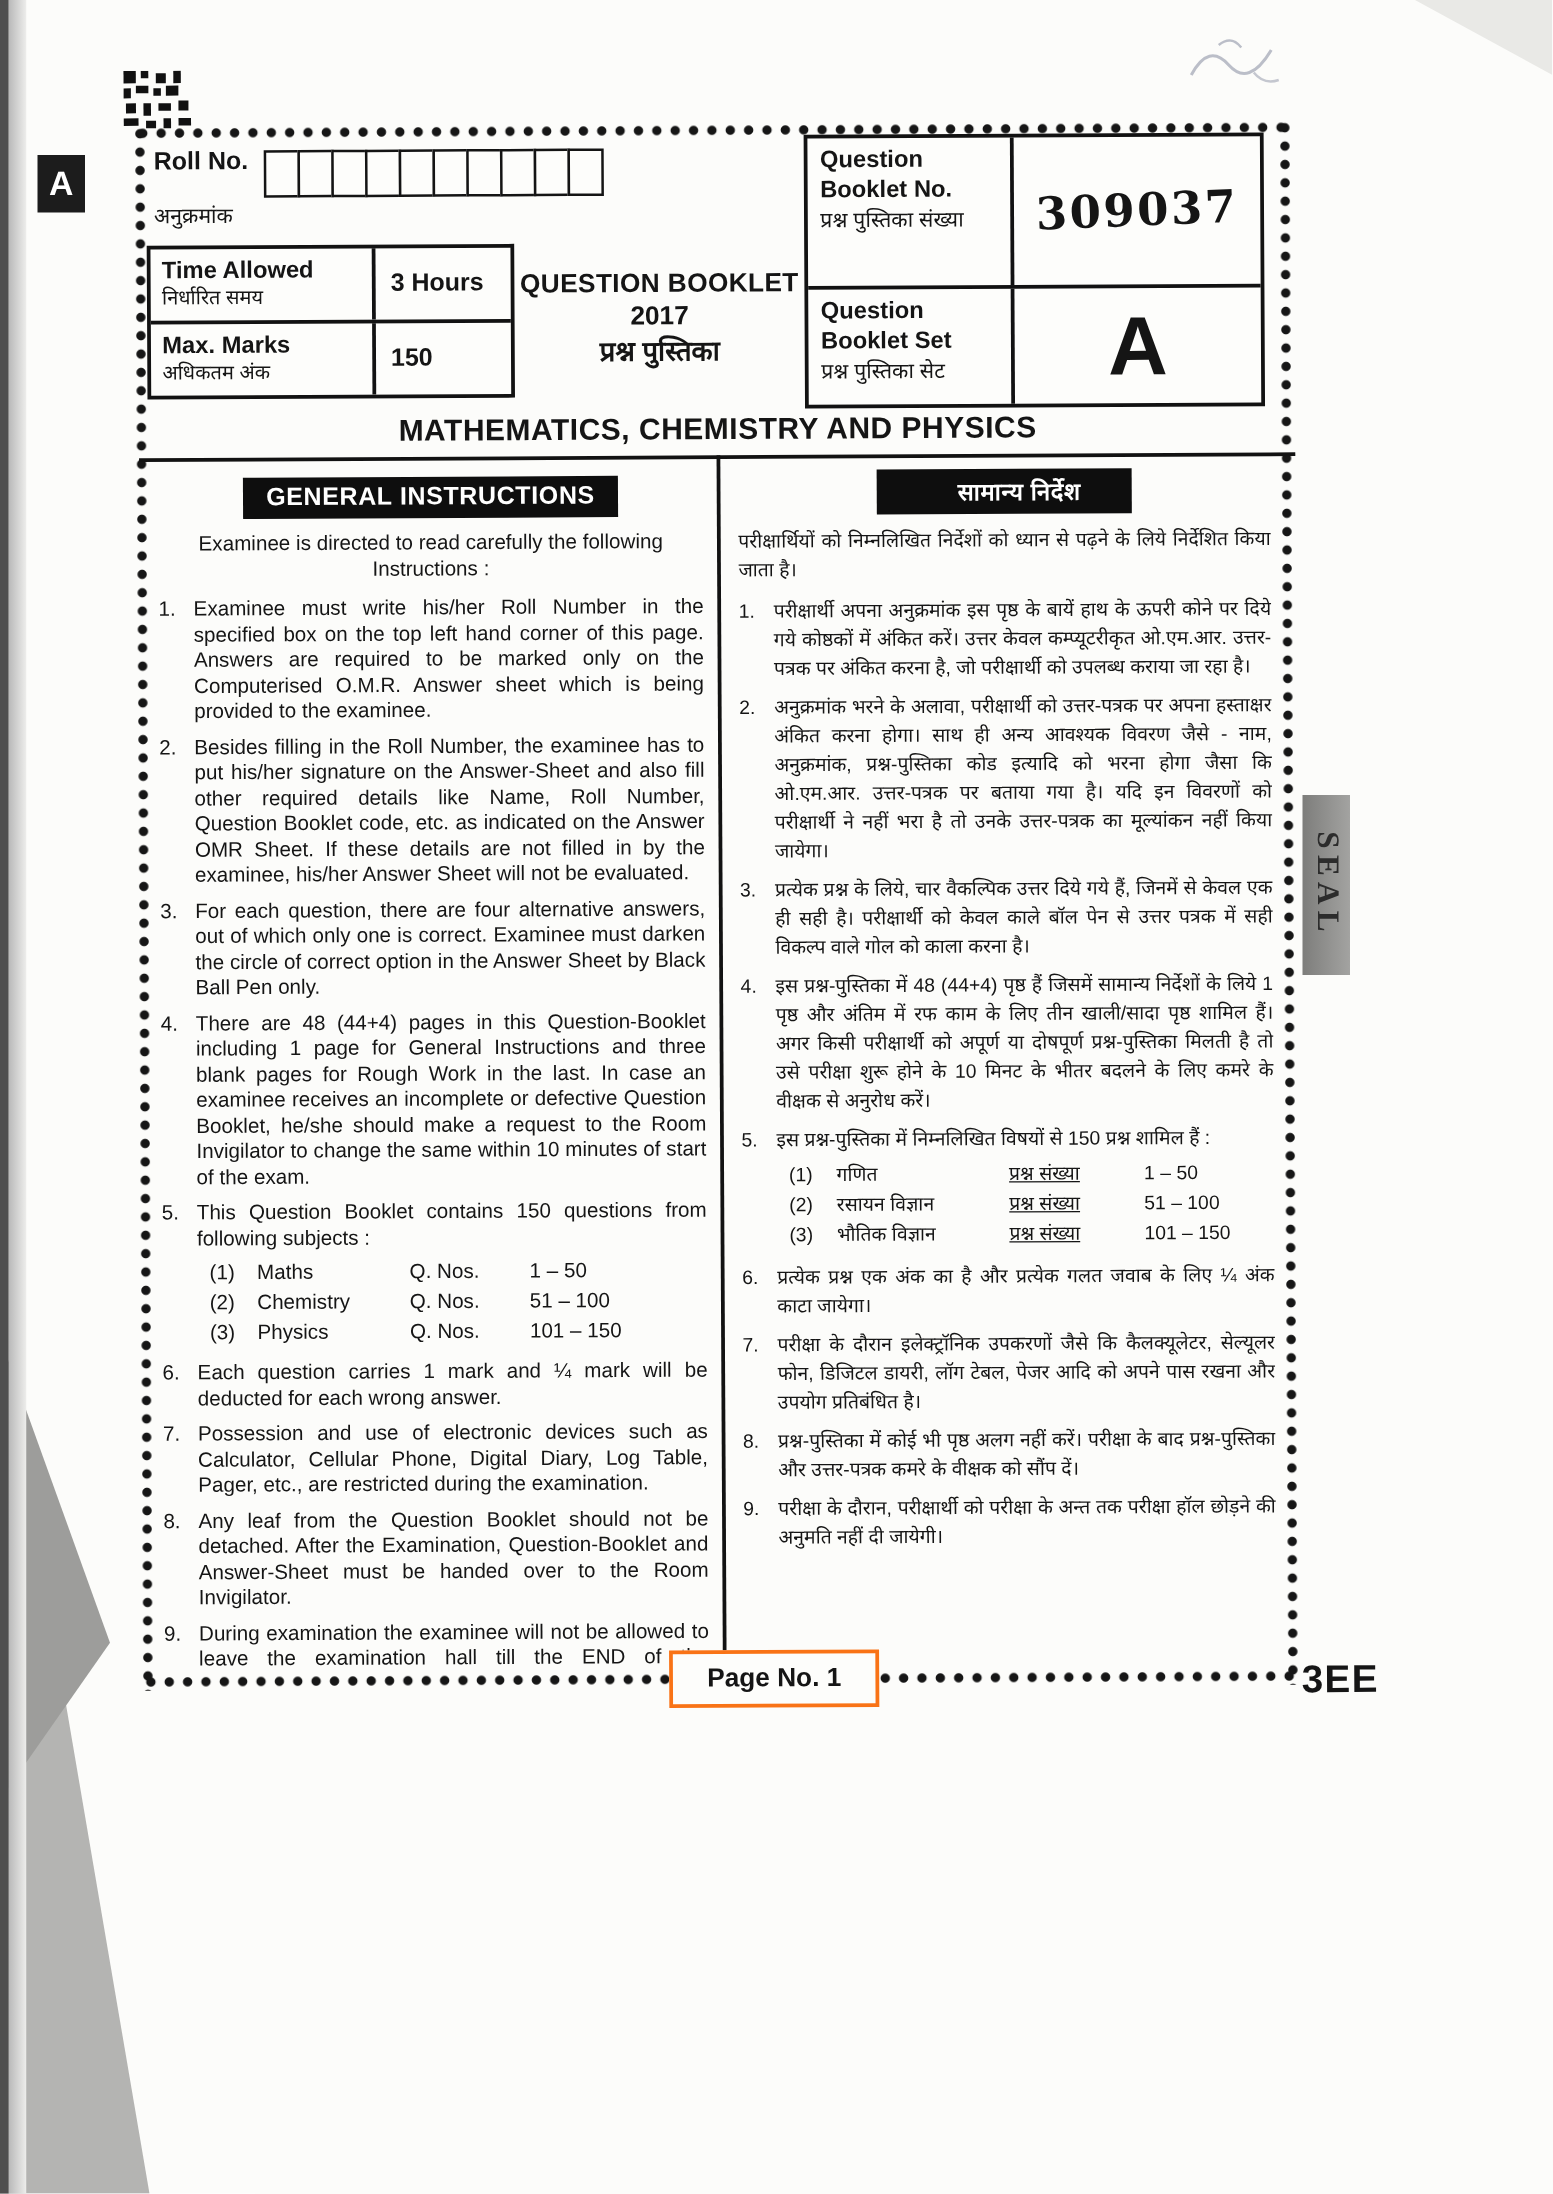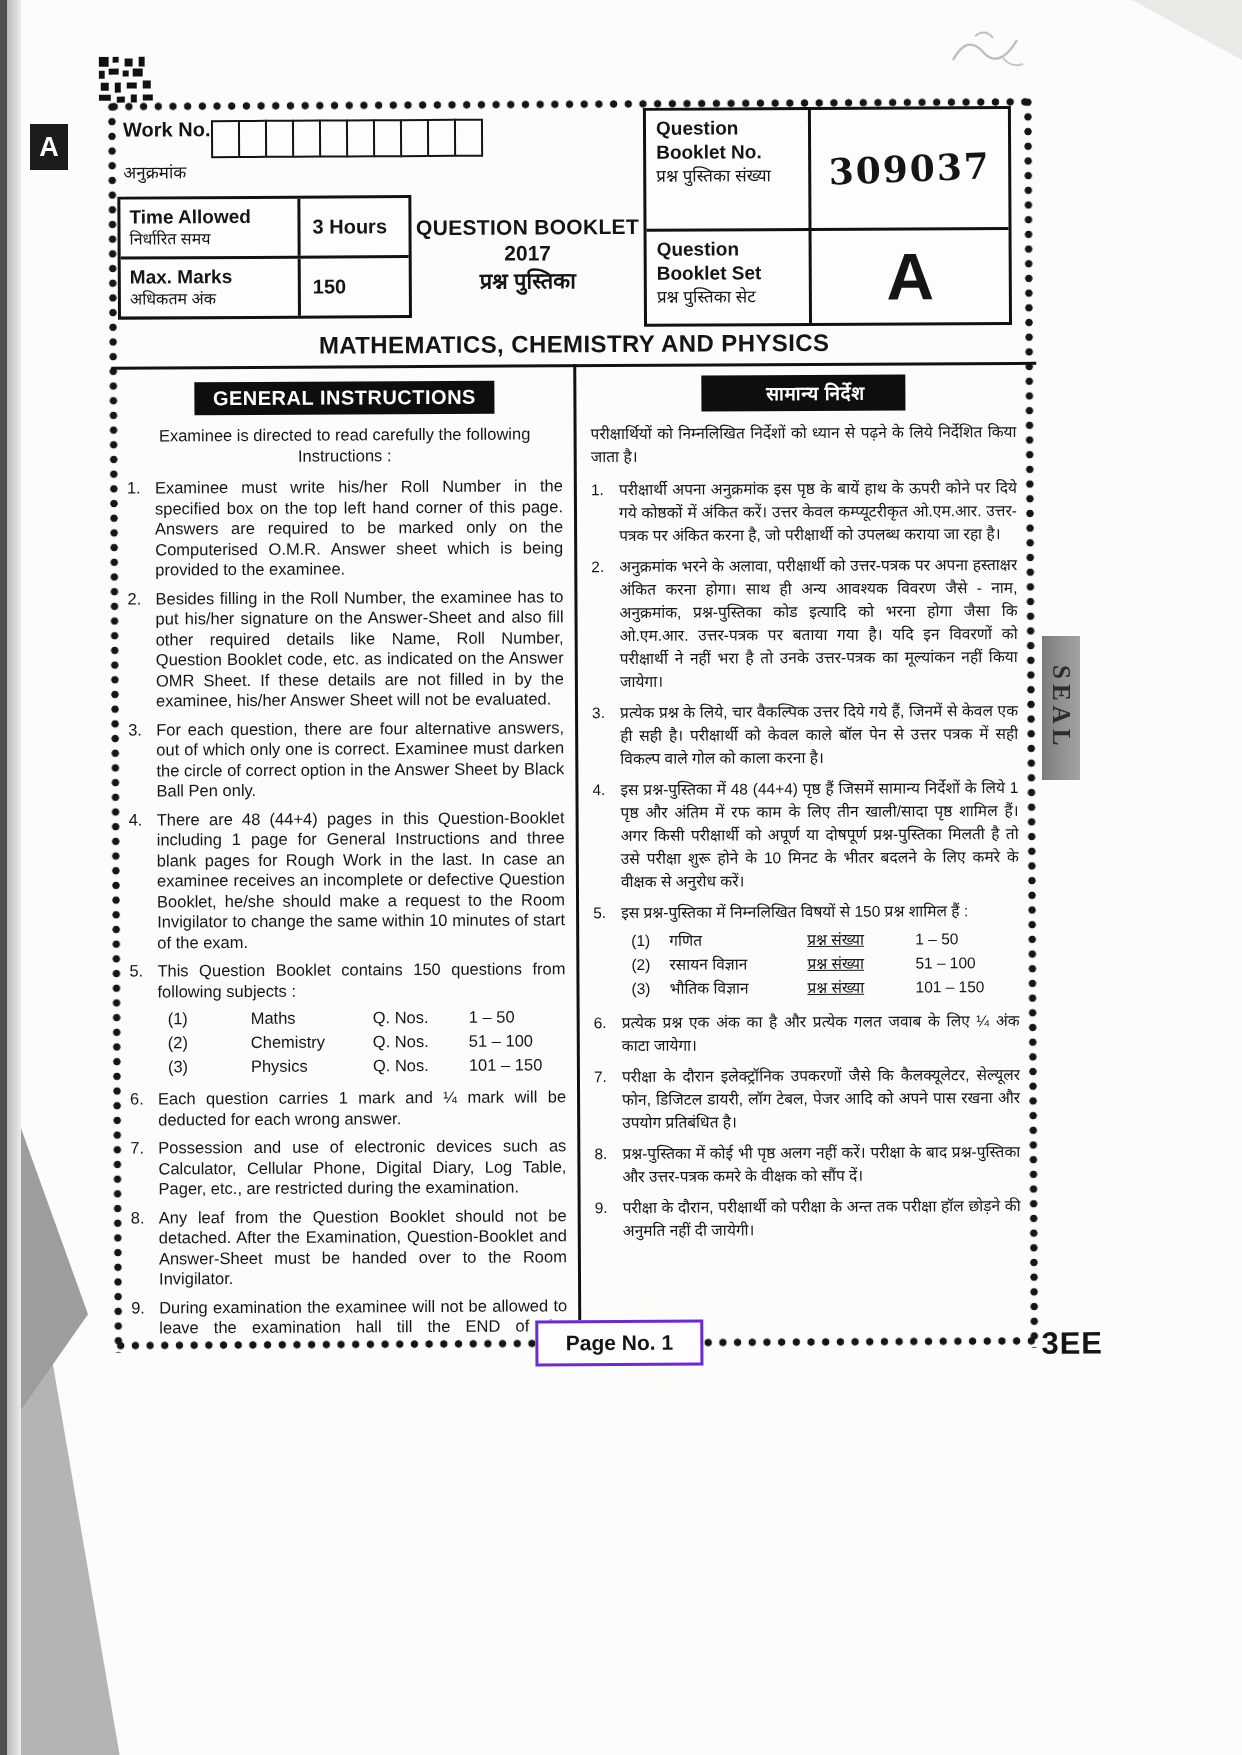--- a/index.html
+++ b/index.html
@@ -101,29 +101,29 @@
 
   .instr-item{display:flex;gap:6px;margin-bottom:8px;text-align:justify;}
   .instr-num{flex:0 0 22px;}
   .instr-text{flex:1;}
   .col-en .instr-item{font-size:16.5px;line-height:20.5px;}
   .col-hi .instr-item{font-size:15.5px;line-height:23px;}
 
   .sub-table{margin:5px 0 2px 10px;}
   .sub-row{display:flex;line-height:24px;}
   .sub-cell.c0{flex:0 0 38px;}
-  .col-en .sub-cell.c1{flex:0 0 122px;margin-left:45px;}
+  .col-en .sub-cell.c1{flex:0 0 122px;}
   .col-en .sub-cell.c2{flex:0 0 96px;}
   .col-hi .sub-cell.c1{flex:0 0 138px;}
   .col-hi .sub-cell.c2{flex:0 0 108px;text-decoration:underline;}
   .sub-cell.c3{flex:0 0 auto;}
 
   
   .pageno-box{position:absolute;left:532px;top:1320px;width:162px;height:40px;
-    border:3px solid #6d28d9;background:#fdfdfb;z-index:3;
+    border:3px solid #f97316;background:#fdfdfb;z-index:3;
     display:flex;align-items:center;justify-content:center;
     font-weight:bold;font-size:21px;}
   .code{position:absolute;left:1038px;top:1328px;font-weight:bold;font-size:31px;letter-spacing:1px;}
 
   .seal{position:absolute;left:1042px;top:636px;width:38px;height:144px;
     background:linear-gradient(90deg,#7d7d7b,#a3a3a1);
     display:flex;align-items:center;justify-content:center;}
   .seal-text{writing-mode:vertical-rl;font-family:"Liberation Serif", serif;
     font-weight:bold;font-size:25px;letter-spacing:5px;color:#2c2c2c;}
 </style>
@@ -168,21 +168,21 @@
           <rect x="16" y="26" width="6" height="10" fill="#111"></rect>
         <rect x="28" y="26" width="10" height="6" fill="#111"></rect>
           <rect x="44" y="24" width="8" height="8" fill="#111"></rect>
         <rect x="0" y="38" width="12" height="6" fill="#111"></rect>
           <rect x="18" y="40" width="8" height="6" fill="#111"></rect>
         <rect x="32" y="38" width="6" height="8" fill="#111"></rect>
           <rect x="44" y="38" width="10" height="6" fill="#111"></rect>
       </svg>
     </div>
 
-    <div class="roll-en">Work No.</div>
+    <div class="roll-en">Roll No.</div>
     <div class="roll-hi">अनुक्रमांक</div>
     <div class="roll-boxes">
         <span class="roll-box"></span>
         <span class="roll-box"></span>
         <span class="roll-box"></span>
         <span class="roll-box"></span>
         <span class="roll-box"></span>
         <span class="roll-box"></span>
         <span class="roll-box"></span>
         <span class="roll-box"></span>

